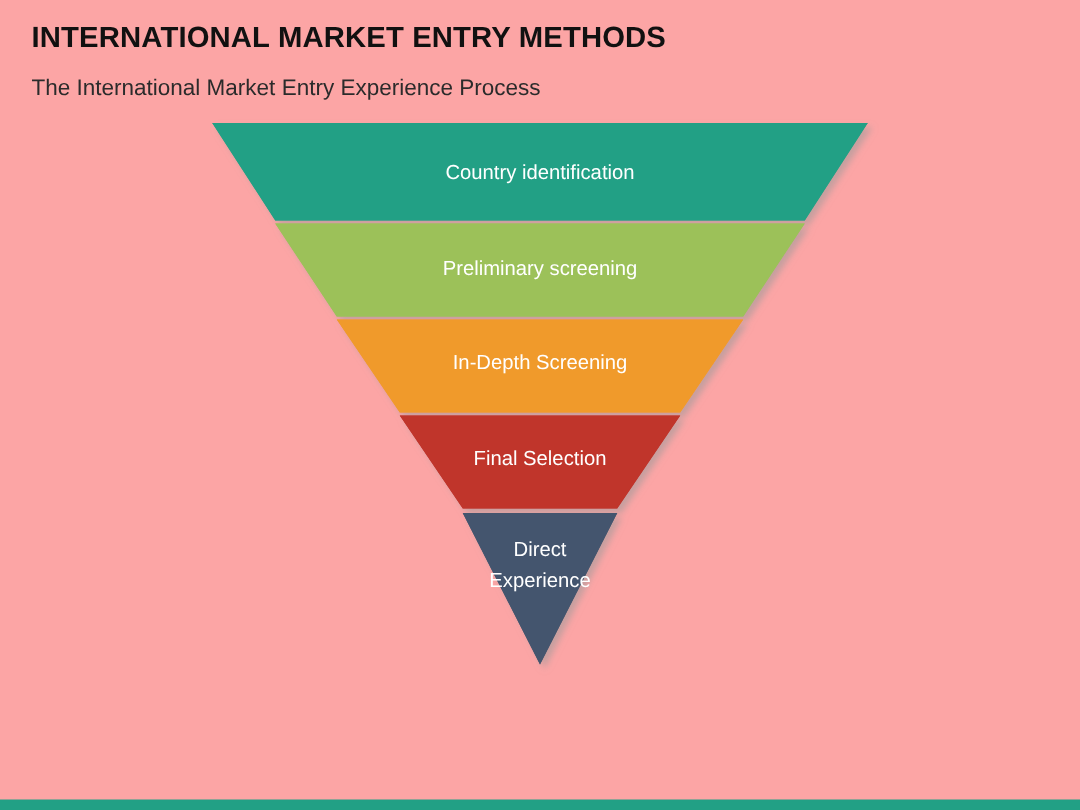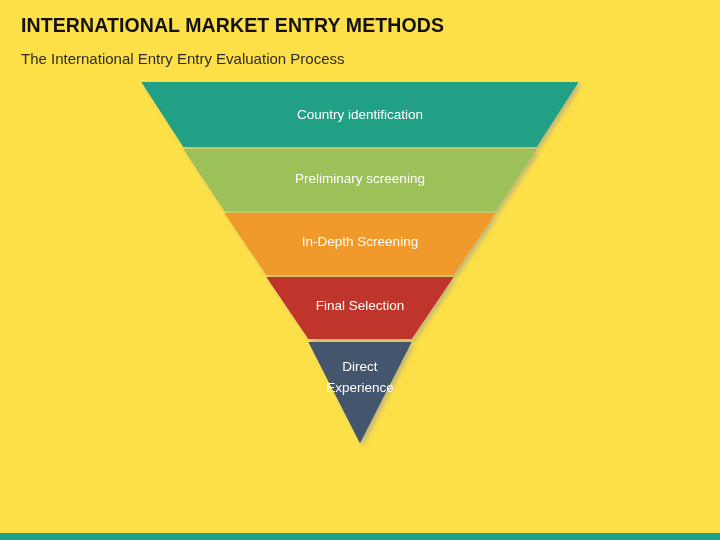--- a/index.html
+++ b/index.html
@@ -63,25 +63,25 @@
     left: 0;
     top: 533px;
     width: 720px;
     height: 7px;
     background: #22a085;
   }
 </style>
 </head>
 <body>
 
-<div id="slide" style="background: #fde047;">
+<div id="slide" style="background: #fca5a5;">
 
   <div id="title">INTERNATIONAL MARKET ENTRY METHODS</div>
 
-  <div id="subtitle">The International Entry Entry Evaluation Process</div>
+  <div id="subtitle">The International Market Entry Experience Process</div>
 
   <div id="funnel-wrap">
     <svg id="funnel-svg" width="720" height="540" viewBox="0 0 720 540">
       <defs>
         <filter id="segShadow" x="-20%" y="-20%" width="160%" height="160%">
           <feDropShadow dx="3" dy="3" stdDeviation="2.2" flood-color="#9a9a9a" flood-opacity="0.55"></feDropShadow>
         </filter>
       </defs>
 
       <g filter="url(#segShadow)">

